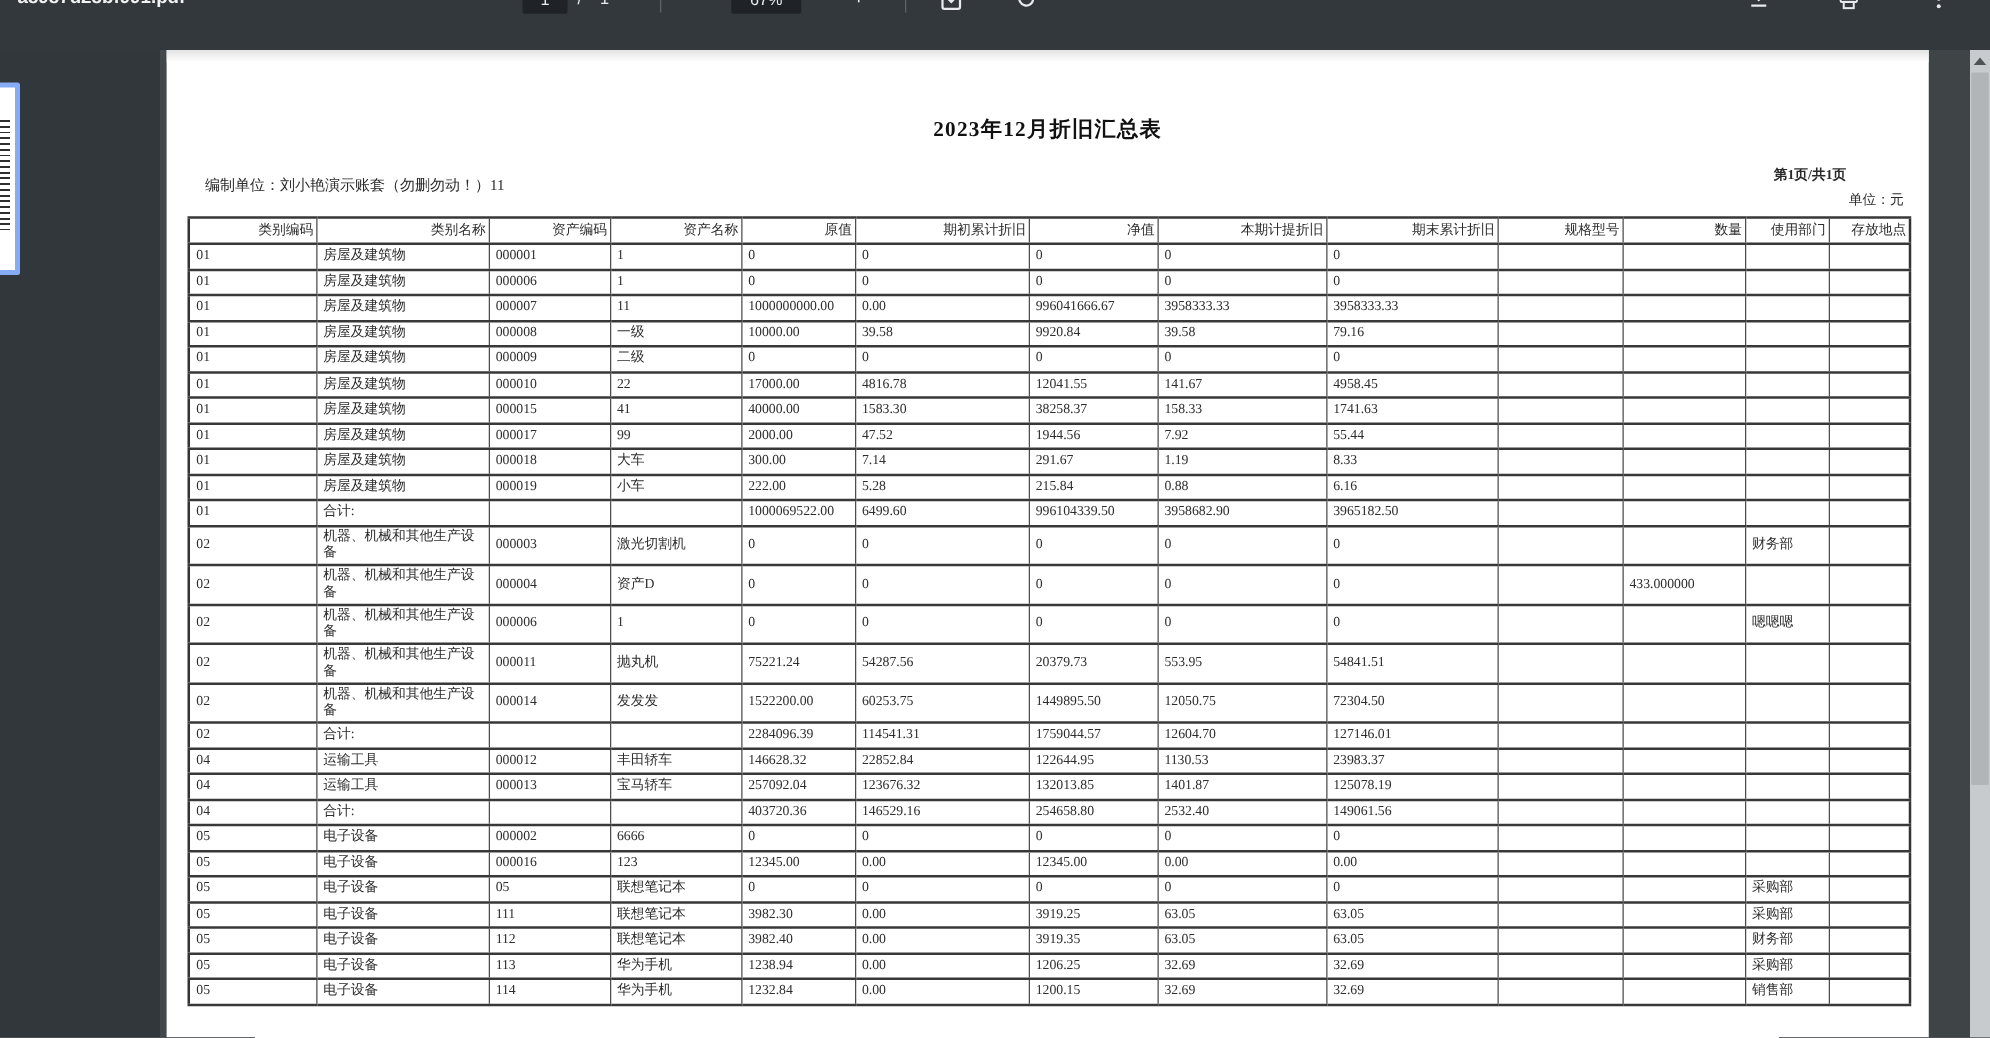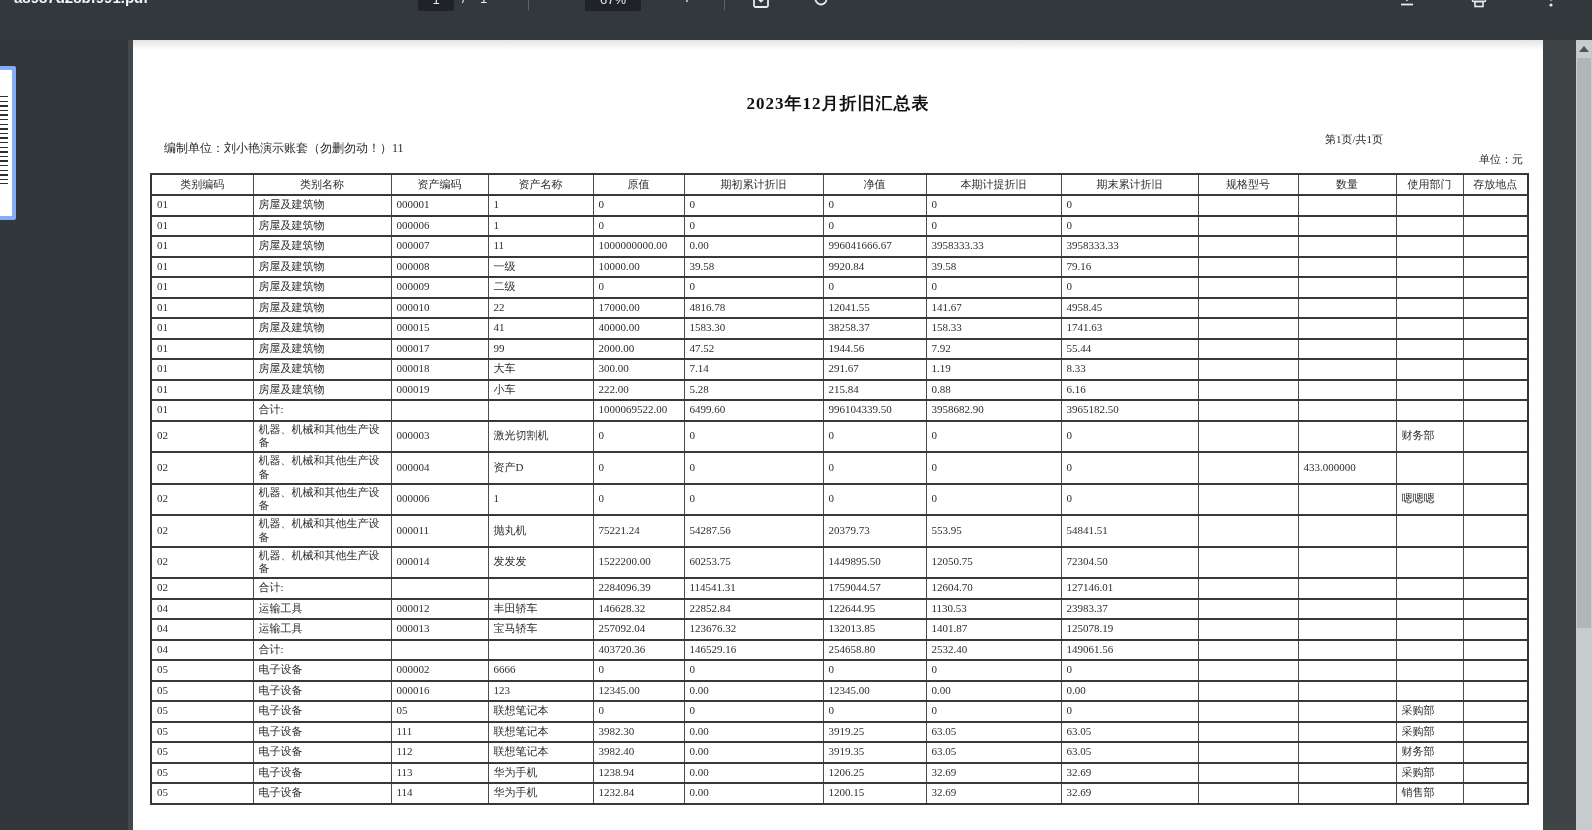--- a/index.html
+++ b/index.html
@@ -40,34 +40,34 @@
 
   
   .viewer { position:absolute; top:40px; left:133px; width:1443px; height:790px;
             background:#3f4447; overflow:hidden; }
   .page { position:absolute; top:0; left:0; width:1410px; height:790px; background:#ffffff;
           overflow:hidden; font-family:"Liberation Serif","DejaVu Serif",serif; color:#2a2a2a; }
   .page::before { content:""; position:absolute; top:0; left:0; right:0; height:10px;
                   background:linear-gradient(#e3e3e3,#ffffff); pointer-events:none; }
   .doc-title { position:absolute; top:52px; left:0; width:100%; text-align:center;
                font-size:17px; font-weight:bold; color:#111; letter-spacing:1px; }
-  .doc-pageinfo { position:absolute; top:92px; left:1192px; width:190px; text-align:left; font-size:11px; }
+  .doc-pageinfo { position:absolute; top:92px; left:1220px; width:190px; text-align:center; font-size:11px;font-weight:bold; }
   .doc-prepared { position:absolute; top:100px; left:19px; font-size:12px;margin-left:12px; }
   .doc-unit { position:absolute; top:112px; left:1200px; width:190px; text-align:right; font-size:11px; }
 
   
   .tbl-wrap { position:absolute; top:133px; left:17px; width:1377px; }
   table.grid { border-collapse:collapse; table-layout:fixed; width:1377px; }
   table.grid th, table.grid td {
       border-left:1px solid #4c4c4c; border-right:1px solid #4c4c4c;
       border-top:2px solid #383838; border-bottom:2px solid #383838;
       font-size:11px; font-weight:normal; color:#2d2d2d; overflow:hidden;
       line-height:1.25; }
   table.grid { border:2px solid #333; }
-  table.grid th { height:21px; text-align:center; padding:1px 2px; }
+  table.grid th { height:21px; text-align:right; padding:1px 2px; }
   table.grid td { height:20.5px; text-align:left; padding:1px 4px 1px 5px; word-break:break-all; }
 
   
   .scrollbar { position:absolute; top:40px; right:0; width:16px; height:790px;
                background:#c8cbcd; z-index:6; }
   .sb-up { position:absolute; top:0; left:0; width:16px; height:17px;
            display:flex; align-items:center; justify-content:center; }
   .sb-up-tri { width:0; height:0; border-left:5px solid transparent; border-right:5px solid transparent;
                border-bottom:6px solid #4f5356; }
   .sb-thumb { position:absolute; top:18px; left:1px; width:14px; height:570px;

